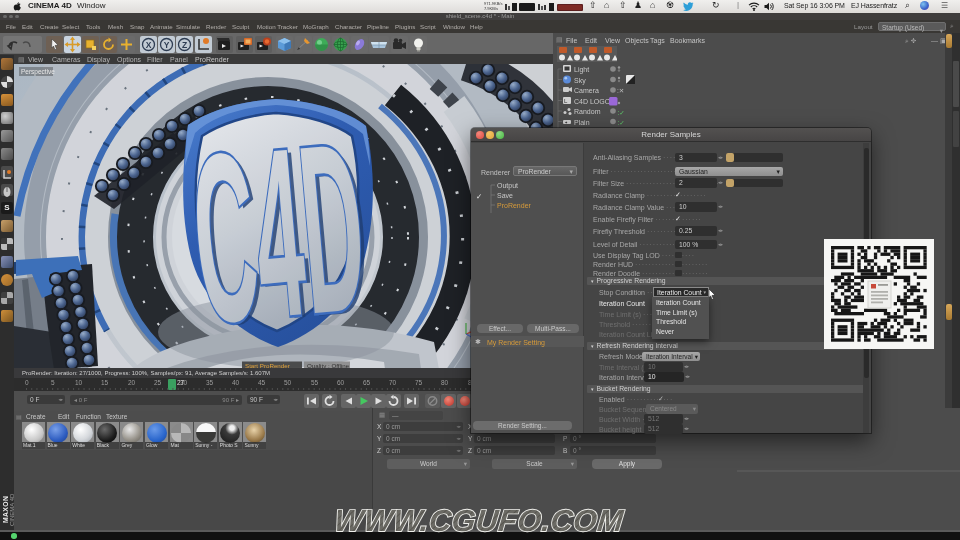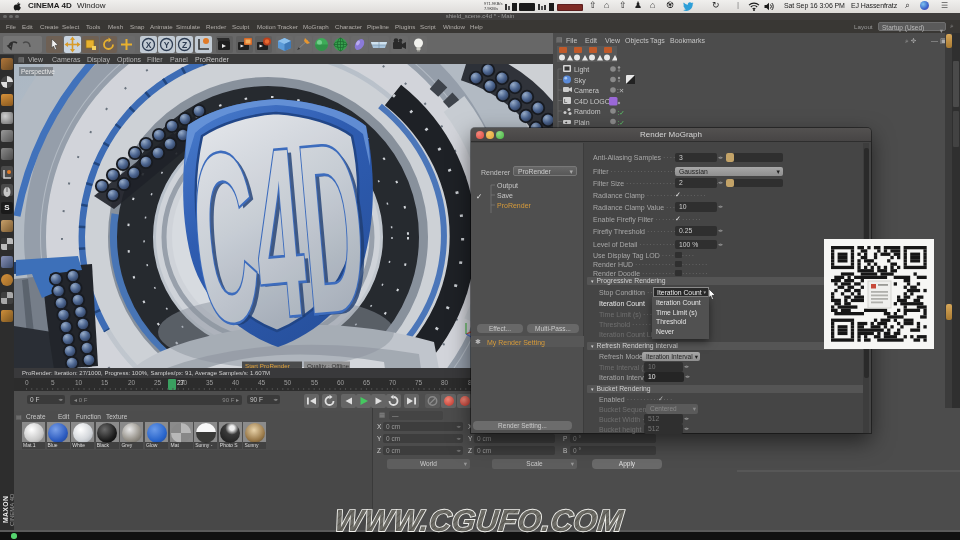--- a/index.html
+++ b/index.html
@@ -721,21 +721,21 @@
 
   <div style="position:absolute;left:399px;top:0;width:8px;height:375px;background:#2f2f2f"></div>
   <div style="position:absolute;left:400px;top:28px;width:6px;height:46px;background:#4a4a4a;border-radius:1px"></div>
   <div style="position:absolute;left:400px;top:78px;width:6px;height:36px;background:#424242;border-radius:1px"></div>
 </div>
 <div class="abs" id="botline"></div>
 <div class="abs" id="botbar">
     <div style="position:absolute;left:11px;top:1px;width:5.5px;height:5.5px;border-radius:50%;background:#55d36e"></div>
   </div>
 <div class="abs" id="dlg">
-  <div id="dlgtitle">Render MoGraph</div>
+  <div id="dlgtitle">Render Samples</div>
   <div class="tl" style="left:5px;background:radial-gradient(circle at 35% 30%,#f2867c,#dd4a3e)"></div>
   <div class="tl" style="left:15px;background:radial-gradient(circle at 35% 30%,#f5c566,#e0a33b)"></div>
   <div class="tl" style="left:25px;background:radial-gradient(circle at 35% 30%,#8fd786,#46b83f)"></div>
   <div id="dlgleft">
     <span class="dlbl" style="left:10px;top:26px;color:#c0c0c0">Renderer</span>
     <div class="ddrop" style="left:42px;top:23.5px;width:64px;background:linear-gradient(#676767,#585858);color:#ccc;border:1px solid #787878">ProRender<span style="position:absolute;right:3px;color:#aaa">▾</span></div>
     <svg style="position:absolute;left:0;top:38px" width="113" height="40" viewBox="0 0 113 40">
       <line x1="20" y1="4" x2="20" y2="32" stroke="#777" stroke-width=".8"></line>
       <line x1="20" y1="4" x2="24" y2="4" stroke="#777" stroke-width=".8"></line>
       <line x1="20" y1="14" x2="24" y2="14" stroke="#777" stroke-width=".8"></line>

